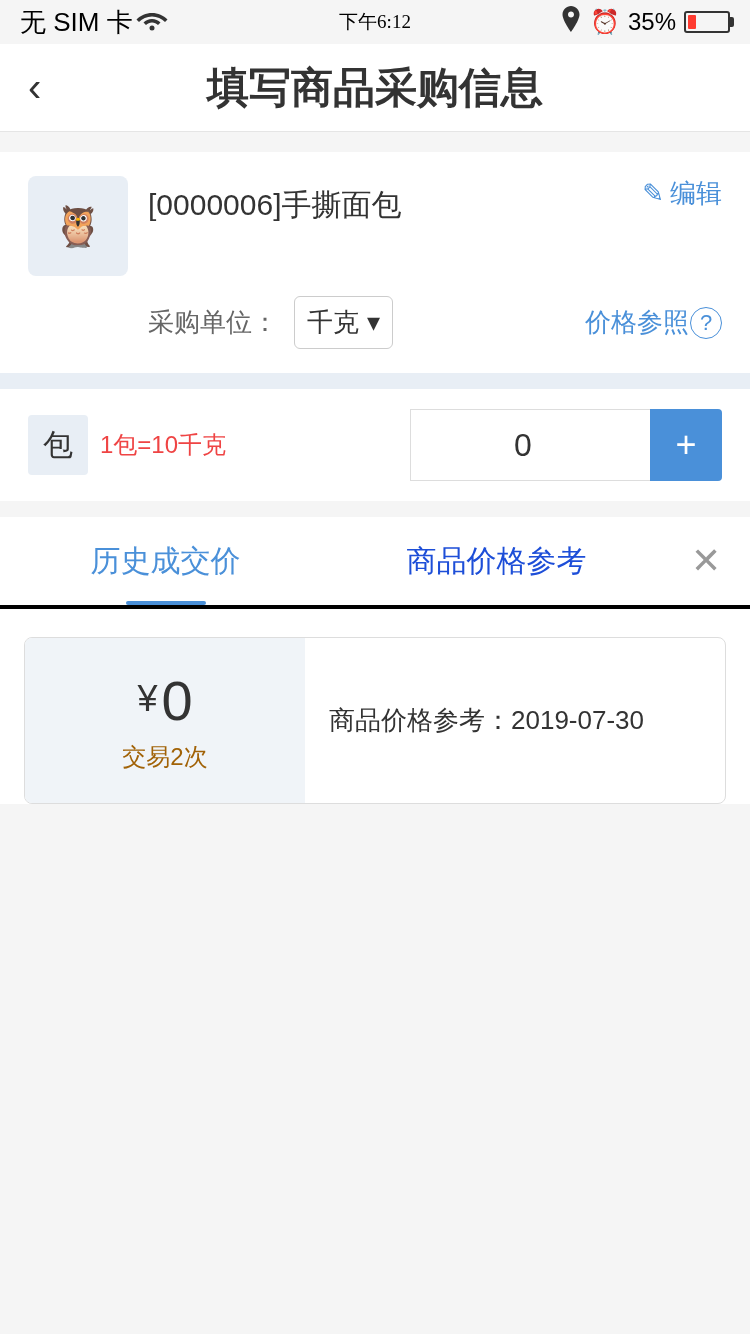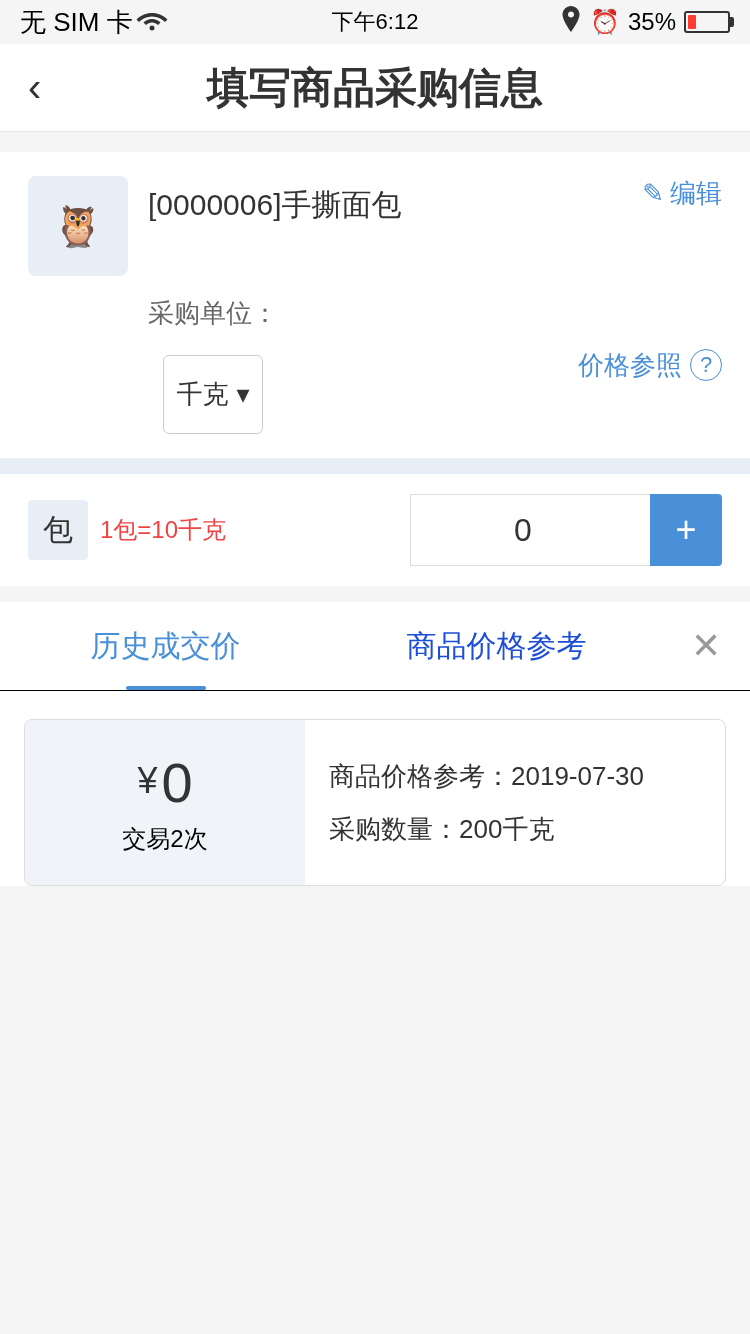--- a/index.html
+++ b/index.html
@@ -24,25 +24,26 @@
       font-size: 26px;
       font-weight: 500;
     }
     .status-left {
       display: flex;
       align-items: center;
       gap: 2px;
       font-size: 26px;
     }
     .status-center {
-      font-size: 22px;
+      font-size: 19px;
       font-weight: 500;
       position: absolute;
       left: 50%;
       transform: translateX(-50%);
+      font-family: Liberation Serif, serif;
     }
     .status-right {
       display: flex;
       align-items: center;
       gap: 8px;
       font-size: 24px;
     }
     .battery-icon {
       width: 46px;
       height: 22px;
@@ -152,31 +153,31 @@
     }
     .unit-label {
       font-size: 26px;
       color: #666;
     }
     .unit-select {
       display: flex;
       align-items: center;
       border: 1px solid #ccc;
       border-radius: 6px;
-      padding: 21px 12px;
+      padding: 8px 12px;
       gap: 8px;
       font-size: 26px;
       color: #333;
       background: #fff;
       cursor: pointer;
     }
     .price-ref {
       display: flex;
       align-items: center;
-      gap: 8px;
+      gap: 1px;
       color: #4a90d9;
       font-size: 26px;
       cursor: pointer;
     }
 
     
     .divider-thick {
       width: 750px;
       height: 16px;
       background: #e8eef5;
@@ -241,21 +242,21 @@
     }
 
     
     .tabs-section {
       background: #fff;
       margin-top: 16px;
     }
     .tabs-header {
       display: flex;
       align-items: flex-start;
-      border-bottom: 1px solid #000000;
+      border-bottom: 4px solid #000000;
       position: relative;
     }
     .tab-item {
       flex: 1;
       height: 88px;
       display: flex;
       align-items: center;
       justify-content: center;
       font-size: 30px;
       cursor: pointer;
@@ -318,21 +319,21 @@
     }
     .price-symbol {
       font-size: 36px;
       margin-top: 10px;
     }
     .price-number {
       font-size: 56px;
     }
     .trade-count {
       font-size: 24px;
-      color: #000000;
+      color: #a16207;
       margin-top: 8px;
     }
     .history-right {
       flex: 1;
       padding: 28px 24px;
       display: flex;
       flex-direction: column;
       gap: 14px;
       justify-content: center;
     }
@@ -383,21 +384,21 @@
         <span class="owl-icon">🦉</span>
       </div>
       <div class="product-name">[0000006]手撕面包</div>
     </div>
     <div class="edit-btn">
       <span>✎</span>
       <span>编辑</span>
     </div>
   </div>
   <div class="purchase-unit-row">
-    <div style="display:flex;align-items:center;gap:24px;flex-direction:column;">
+    <div style="display:flex;align-items:center;gap:16px;">
       <span class="unit-label">采购单位：</span>
       <div class="unit-select">
         <span>千克</span>
         <span>▾</span>
       </div>
     </div>
     <div class="price-ref">
       <span>价格参照</span>
       <span style="width:32px;height:32px;border-radius:50%;border:1px solid #4a90d9;display:flex;align-items:center;justify-content:center;font-size:22px;">?</span>
     </div>
@@ -434,18 +435,15 @@
       <div class="price-display">
         <span class="price-symbol">¥</span>
         <span class="price-number">0</span>
       </div>
       <div class="trade-count">交易2次</div>
     </div>
     <div class="history-right">
       <div class="detail-row">
         <span>商品价格参考：</span><span>2019-07-30</span>
       </div>
-      <div class="detail-row">
-        <span>采购数量：</span><span>200千克</span>
-      </div>
     </div>
   </div>
 </div>
 
 </body></html>

